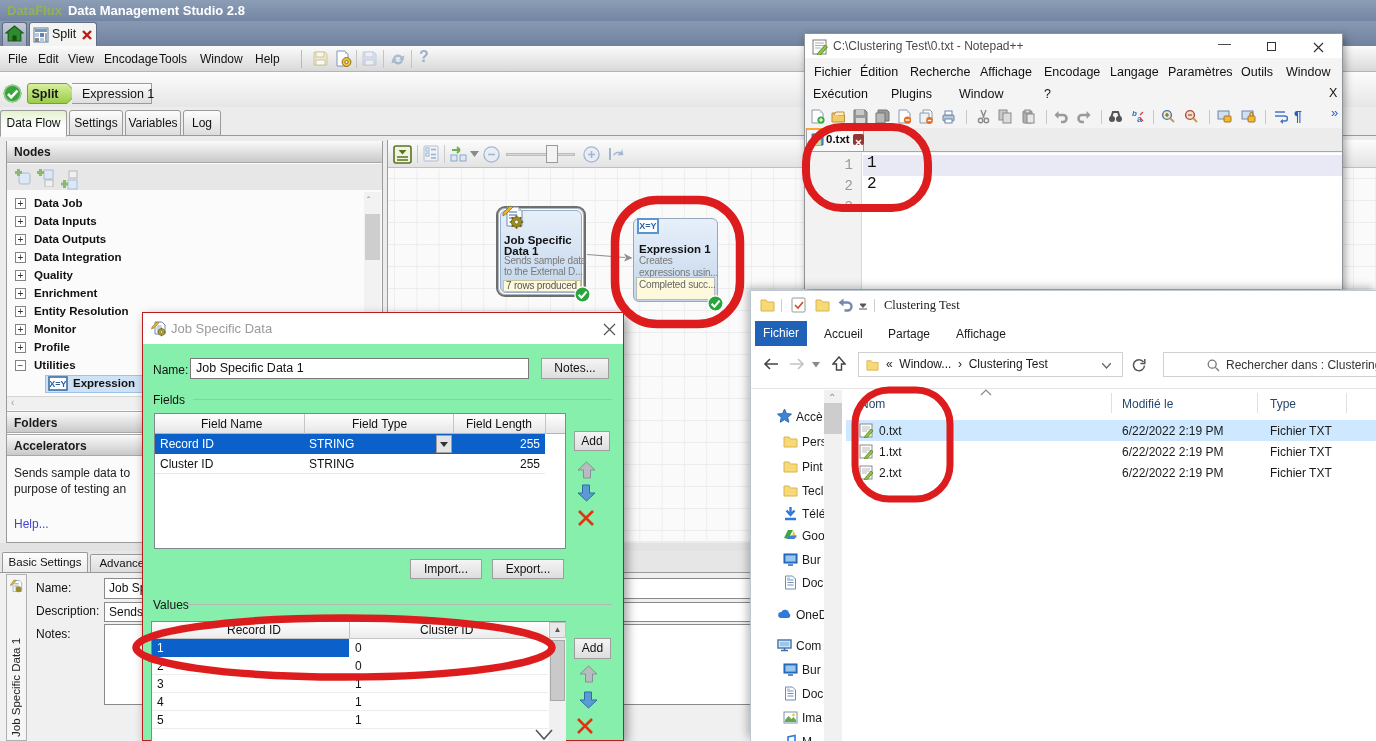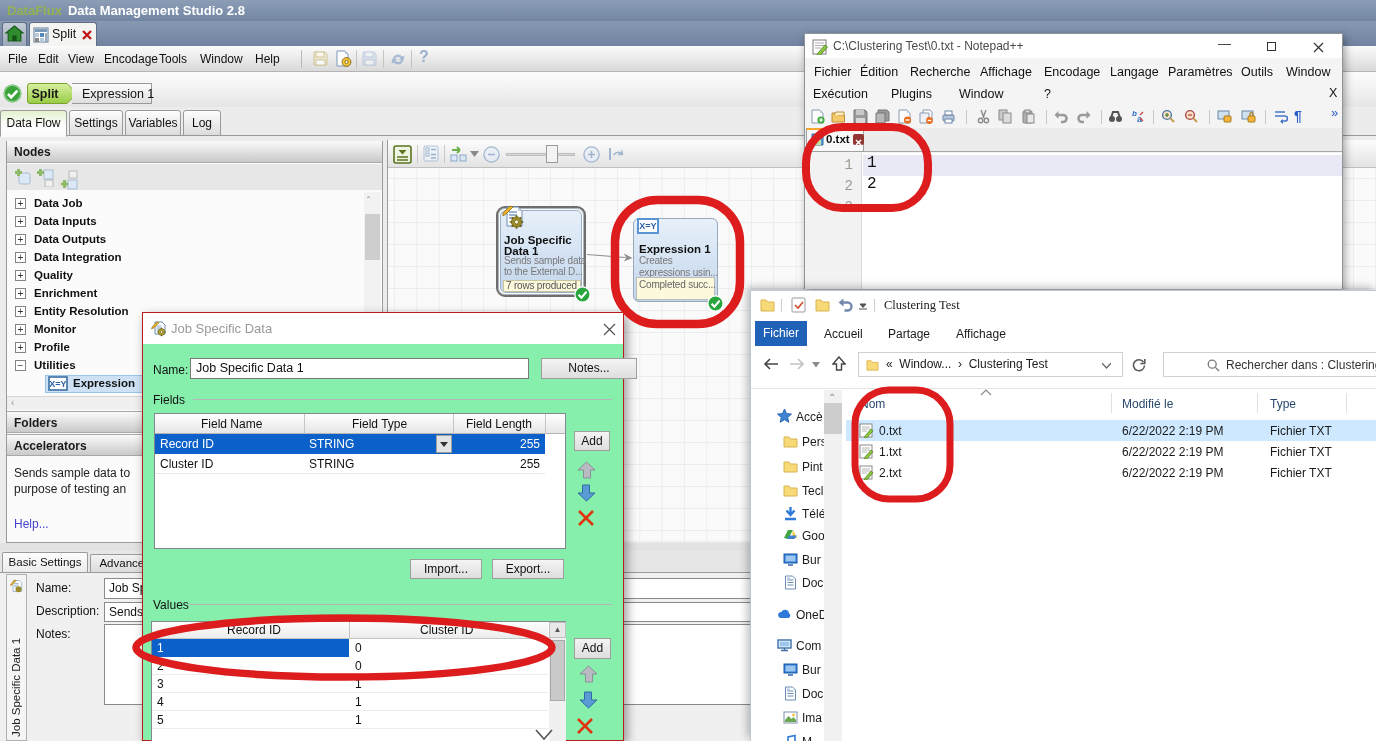--- a/index.html
+++ b/index.html
@@ -663,21 +663,21 @@
           <path d="M10.5 7.8 v1.4 M10.5 14.8 v1.4 M6.3 12 h1.4 M13.3 12 h1.4" stroke-width="1.1"></path>
         </g>
       </svg>
   <span style="position:absolute;left:28px;top:8px;font-size:13px;color:#9a9a9a;">Job Specific Data</span>
   <svg width="13" height="13" viewBox="0 0 13 13" style="position:absolute;left:460px;top:10px">
         <path d="M1 1 L12 12 M12 1 L1 12" stroke="#555" stroke-width="1.2"></path>
       </svg>
  </div>
  <span class="dtxt" style="left:10px;top:50px;">Name:</span>
  <div style="position:absolute;left:47px;top:45px;width:339px;height:21px;background:#fff;border:1px solid #7a7a7a;font-size:12.5px;color:#111;line-height:19px;padding-left:5px;">Job Specific Data 1</div>
- <div class="btn" style="left:398px;top:45px;width:96px;height:21px;line-height:19px;background:linear-gradient(#f4f4f4,#dedede);">Notes...</div>
+ <div class="btn" style="left:398px;top:45px;width:68px;height:21px;line-height:19px;background:linear-gradient(#f4f4f4,#dedede);">Notes...</div>
  <span class="dtxt" style="left:10px;top:80px;">Fields</span>
  <div style="position:absolute;left:50px;top:86px;width:419px;height:1px;background:#b5b5b5;"></div>
  <div style="position:absolute;left:11px;top:100px;width:412px;height:136px;background:#fff;border:1px solid #828790;">
    <div style="position:absolute;left:0;top:0;width:410px;height:20px;background:linear-gradient(#fff,#e6e6e6);border-bottom:1px solid #b5b5b5;font-size:12px;color:#111;">
      <span style="position:absolute;left:46px;top:3px;">Field Name</span>
         <span style="position:absolute;left:197px;top:3px;">Field Type</span>
         <span style="position:absolute;left:311px;top:3px;">Field Length</span>
      <div style="position:absolute;left:149px;top:0;width:1px;height:20px;background:#c5c5c5"></div>
      <div style="position:absolute;left:298px;top:0;width:1px;height:20px;background:#c5c5c5"></div>
      <div style="position:absolute;left:390px;top:0;width:1px;height:20px;background:#c5c5c5"></div>

